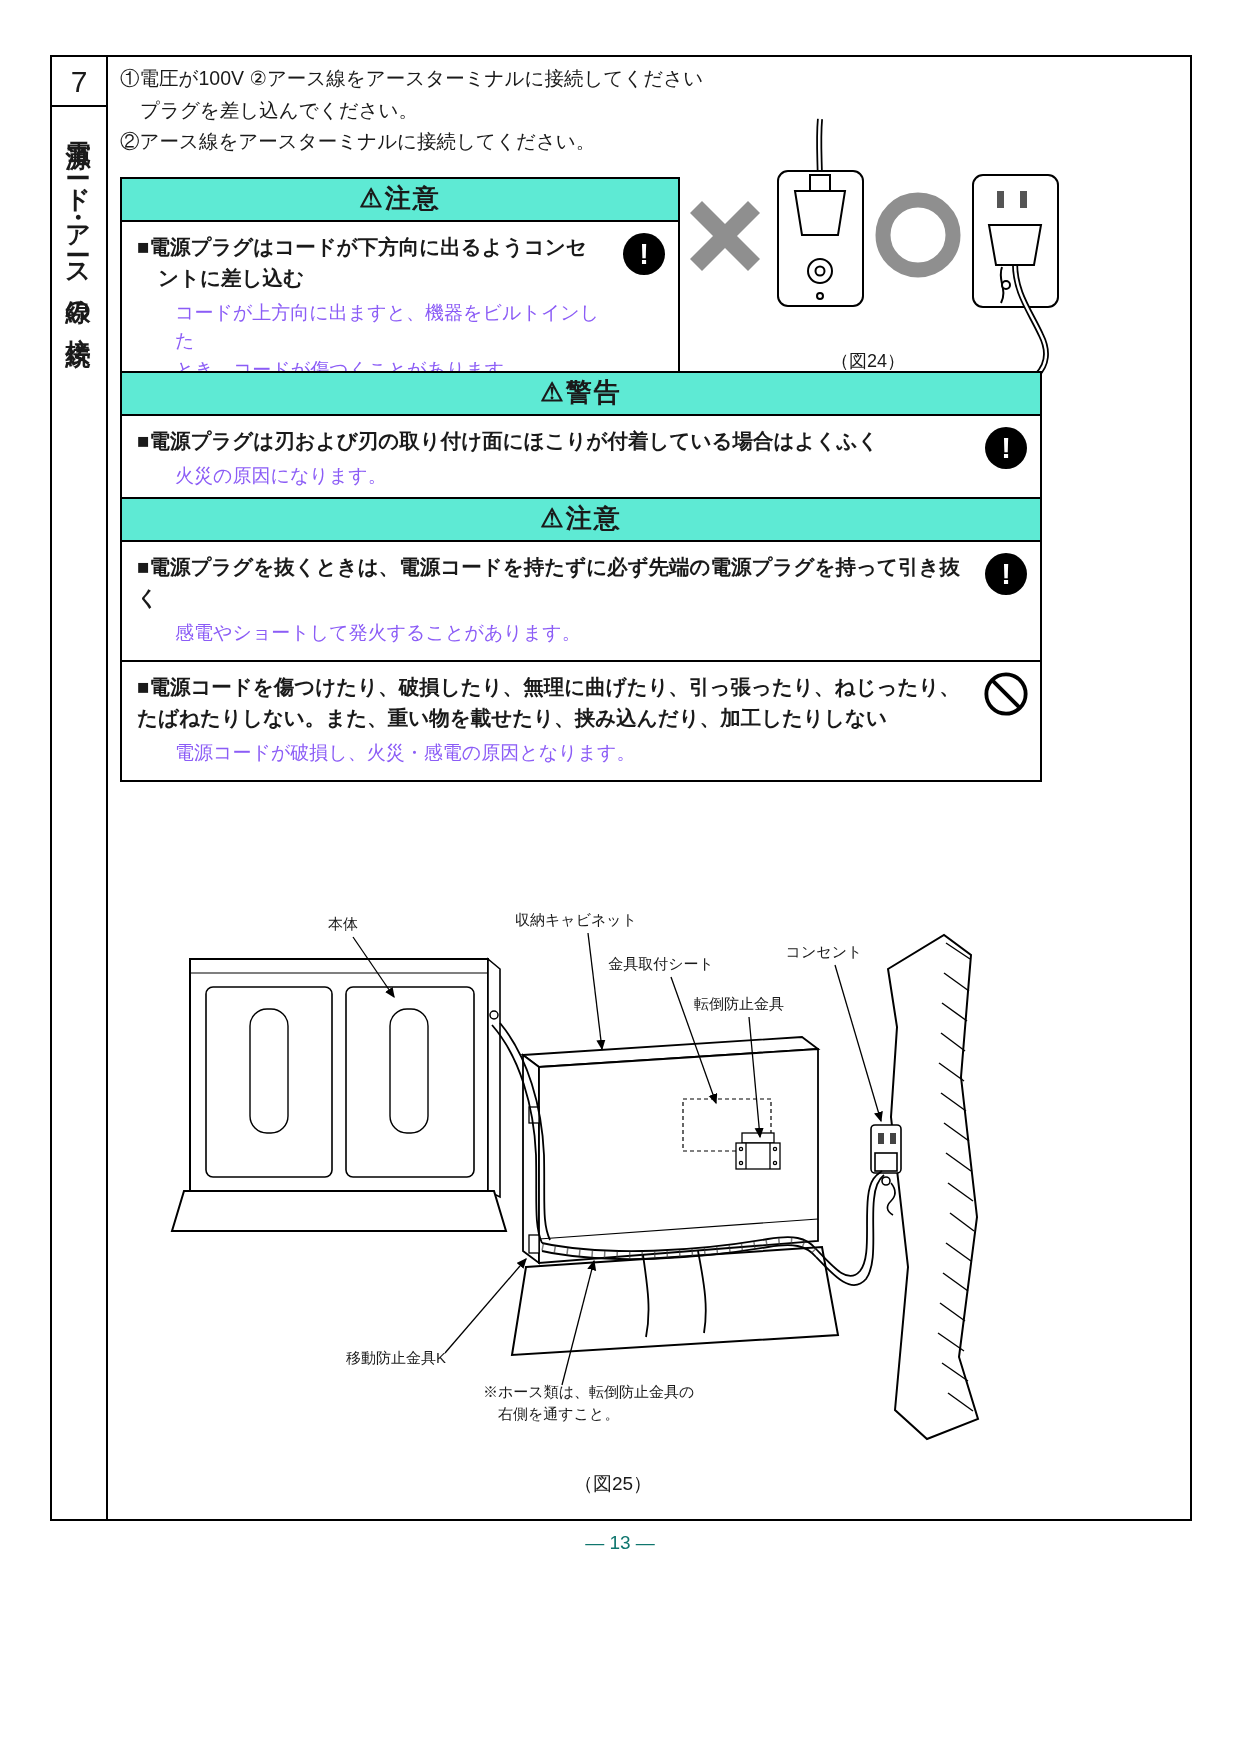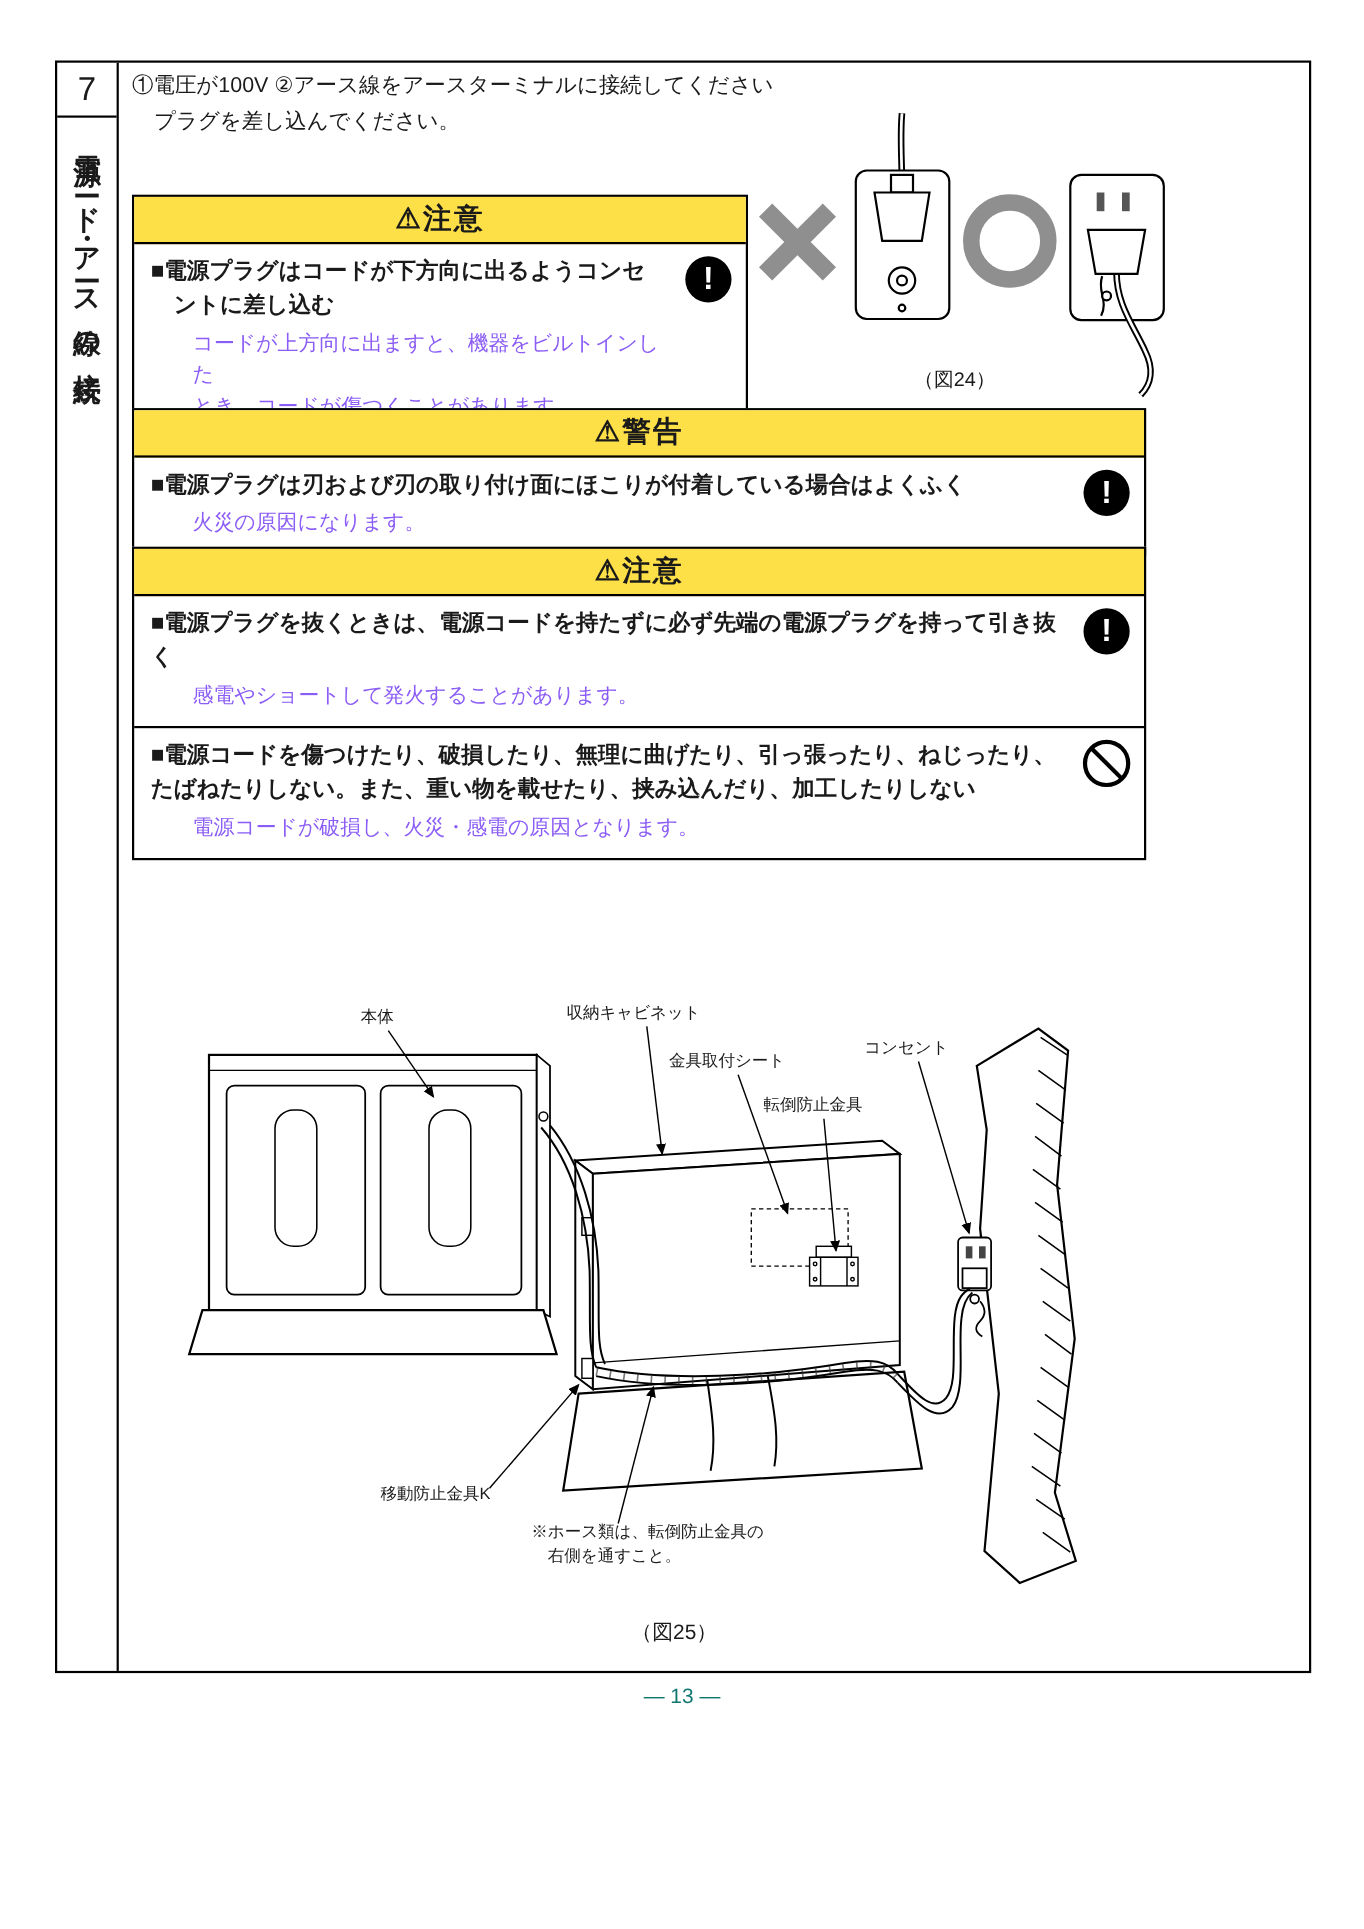--- a/index.html
+++ b/index.html
@@ -14,34 +14,34 @@
   .sidebar-number { width:100%; text-align:center; font-size:30px; padding:8px 0 6px; border-bottom:2.5px solid #000; }
   .sidebar-title { writing-mode:vertical-rl; text-orientation:upright; font-size:25px; font-weight:bold;
                    letter-spacing:5px; margin-top:14px; }
 
   .main { position:relative; flex:1; }
 
   .intro { position:absolute; left:12px; top:6px; font-size:19.5px; line-height:1.62; }
   .intro .indent { padding-left:20px; }
 
   .wbox { position:absolute; border:2.5px solid #000; background:#fff; }
-  .wbox-header { border-bottom:2.5px solid #000; background:#fde047; text-align:center;
+  .wbox-header { border-bottom:2.5px solid #000; background:#5eead4; text-align:center;
                  font-size:26px; font-weight:bold; padding:2px 0 4px; letter-spacing:2px; }
   .wsec { position:relative; padding:10px 72px 13px 15px; }
   .wsec + .wsec { border-top:2.5px solid #000; }
   .wtitle { font-weight:bold; font-size:20.5px; line-height:1.5; }
   .wtitle .indent { padding-left:21px; }
   .wbody { font-size:19px; color:#8b5cf6; margin:5px 0 0 38px; line-height:1.5; }
 
   .icon-must { position:absolute; right:13px; top:11px; width:42px; height:42px; border-radius:50%;
                background:#000; color:#fff; font-weight:bold; font-size:29px;
                display:flex; align-items:center; justify-content:center; line-height:1; }
   .icon-ban { position:absolute; right:11px; top:9px; width:46px; height:46px; }
 
-  .fig24 { position:absolute; left:560px; top:40px; width:420px; height:270px; }
+  .fig24 { position:absolute; left:560px; top:56px; width:420px; height:270px; }
   .diagram { position:absolute; left:30px; top:838px; width:950px; height:575px;margin-top:12px; }
   .fig25-caption { position:absolute; left:30px; top:1414px; width:950px; text-align:center; font-size:19px; }
 
   .page-number { position:absolute; left:0; top:1532px; width:100%; text-align:center; font-size:19px; color:#0f766e; }
 
   svg text { font-family:"Liberation Sans", sans-serif; }
 </style>
 </head>
 <body>
 
@@ -51,20 +51,21 @@
     <div class="sidebar">
       <div class="sidebar-number">7</div>
       <div class="sidebar-title">電源コード・アース線の接続</div>
     </div>
 
     <div class="main">
 
       <div class="intro">
         <div>①電圧が100V ②アース線をアースターミナルに接続してください</div>
         <div class="indent">プラグを差し込んでください。</div>
+        <div>②アース線をアースターミナルに接続してください。</div>
       </div>
 
       <div class="fig24">
         <svg viewBox="0 0 420 270" width="420" height="270">
 
           <g stroke="#8f8f8f" stroke-width="17">
             <line x1="28" y1="94" x2="86" y2="152"></line>
             <line x1="86" y1="94" x2="28" y2="152"></line>
           </g>
 

